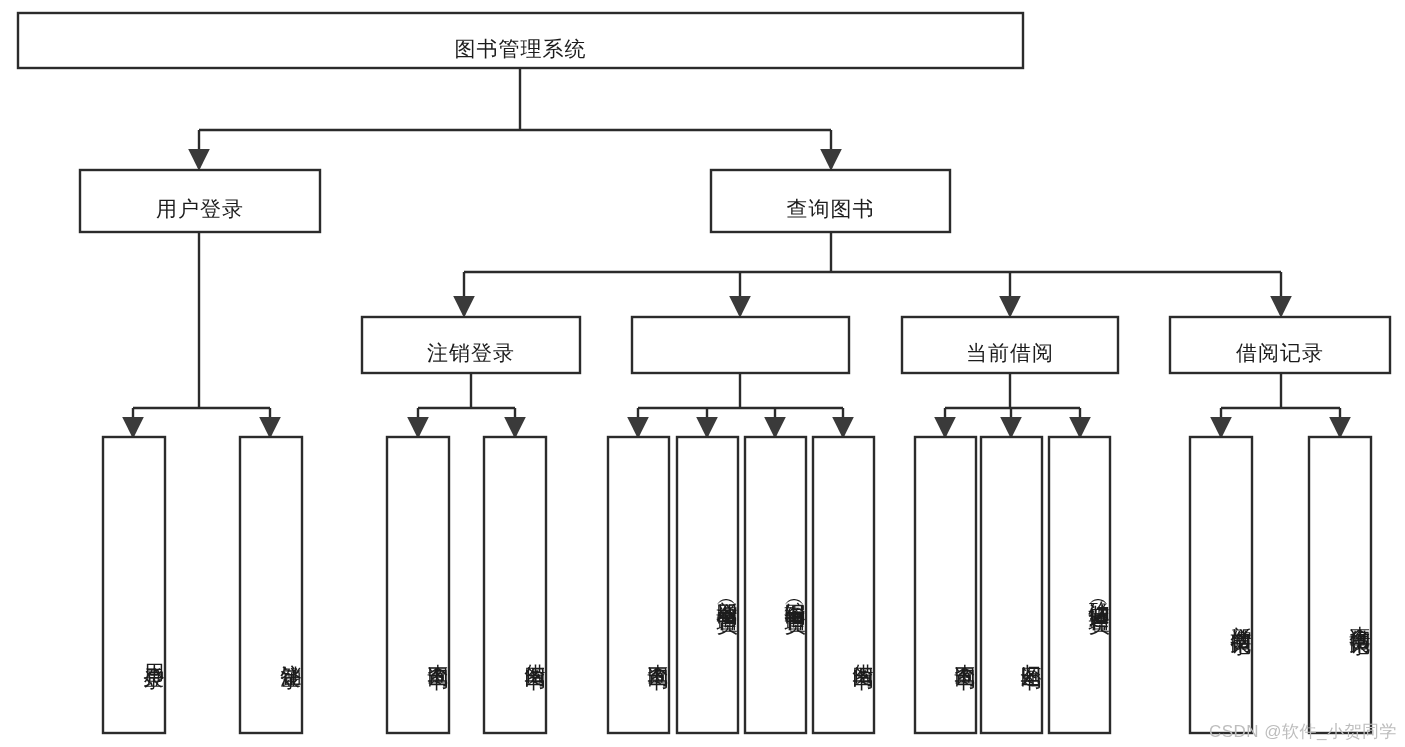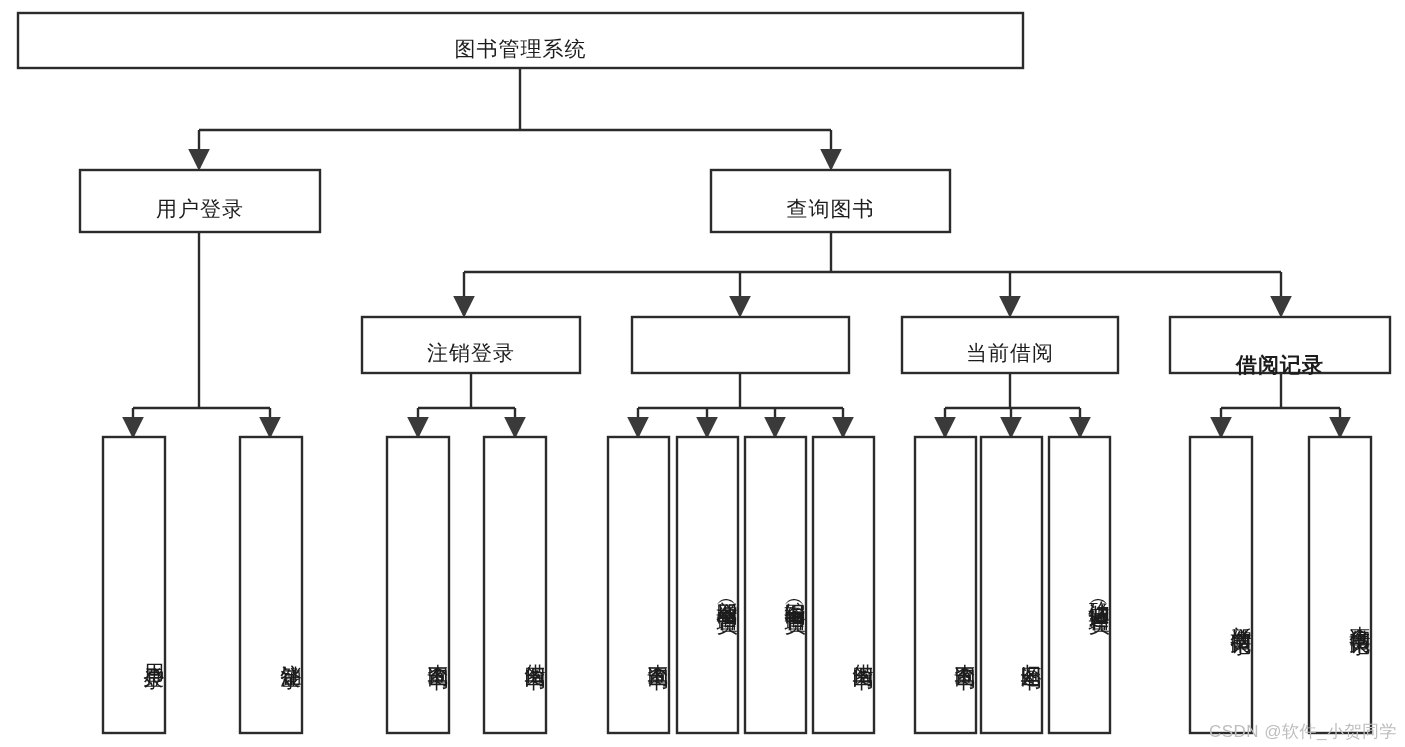--- a/index.html
+++ b/index.html
@@ -178,21 +178,21 @@
     <rect class="node-rect" x="1309" y="437" width="62" height="296"></rect>
   </svg>
 
   <div class="hlabel-wrap" style="left:18px; top:13px; width:1005px; height:55px;">图书管理系统</div>
 
   <div class="hlabel-wrap" style="left:80px; top:170px; width:240px; height:62px;">用户登录</div>
   <div class="hlabel-wrap" style="left:711px; top:170px; width:239px; height:62px;">查询图书</div>
 
   <div class="hlabel-wrap" style="left:362px; top:317px; width:218px; height:56px;">注销登录</div>
   <div class="hlabel-wrap" style="left:902px; top:317px; width:216px; height:56px;font-family:Liberation Mono, monospace;">当前借阅</div>
-  <div class="hlabel-wrap" style="left:1170px; top:329px; width:220px; height:56px;font-weight:bold;">借阅记录</div>
+  <div class="hlabel-wrap" style="left:1170px; top:317px; width:220px; height:56px;">借阅记录</div>
 
   <div class="vlabel-wrap" style="left:103px; top:437px; width:62px; height:296px; padding-top:66px;">用户登录</div>
   <div class="vlabel-wrap" style="left:240px; top:437px; width:62px; height:296px; padding-top:66px;">注销登录</div>
 
   <div class="vlabel-wrap" style="left:387px; top:437px; width:62px; height:296px; padding-top:66px;">查询图书</div>
   <div class="vlabel-wrap" style="left:484px; top:437px; width:62px; height:296px; padding-top:66px;">借阅图书</div>
 
   <div class="vlabel-wrap" style="left:608px; top:437px; width:61px; height:296px; padding-top:66px;">查询图书</div>
   <div class="vlabel-wrap" style="left:677px; top:437px; width:61px; height:296px; padding-top:8px;">新增图书（管理员）</div>
   <div class="vlabel-wrap" style="left:745px; top:437px; width:61px; height:296px; padding-top:8px;">编辑图书（管理员）</div>

